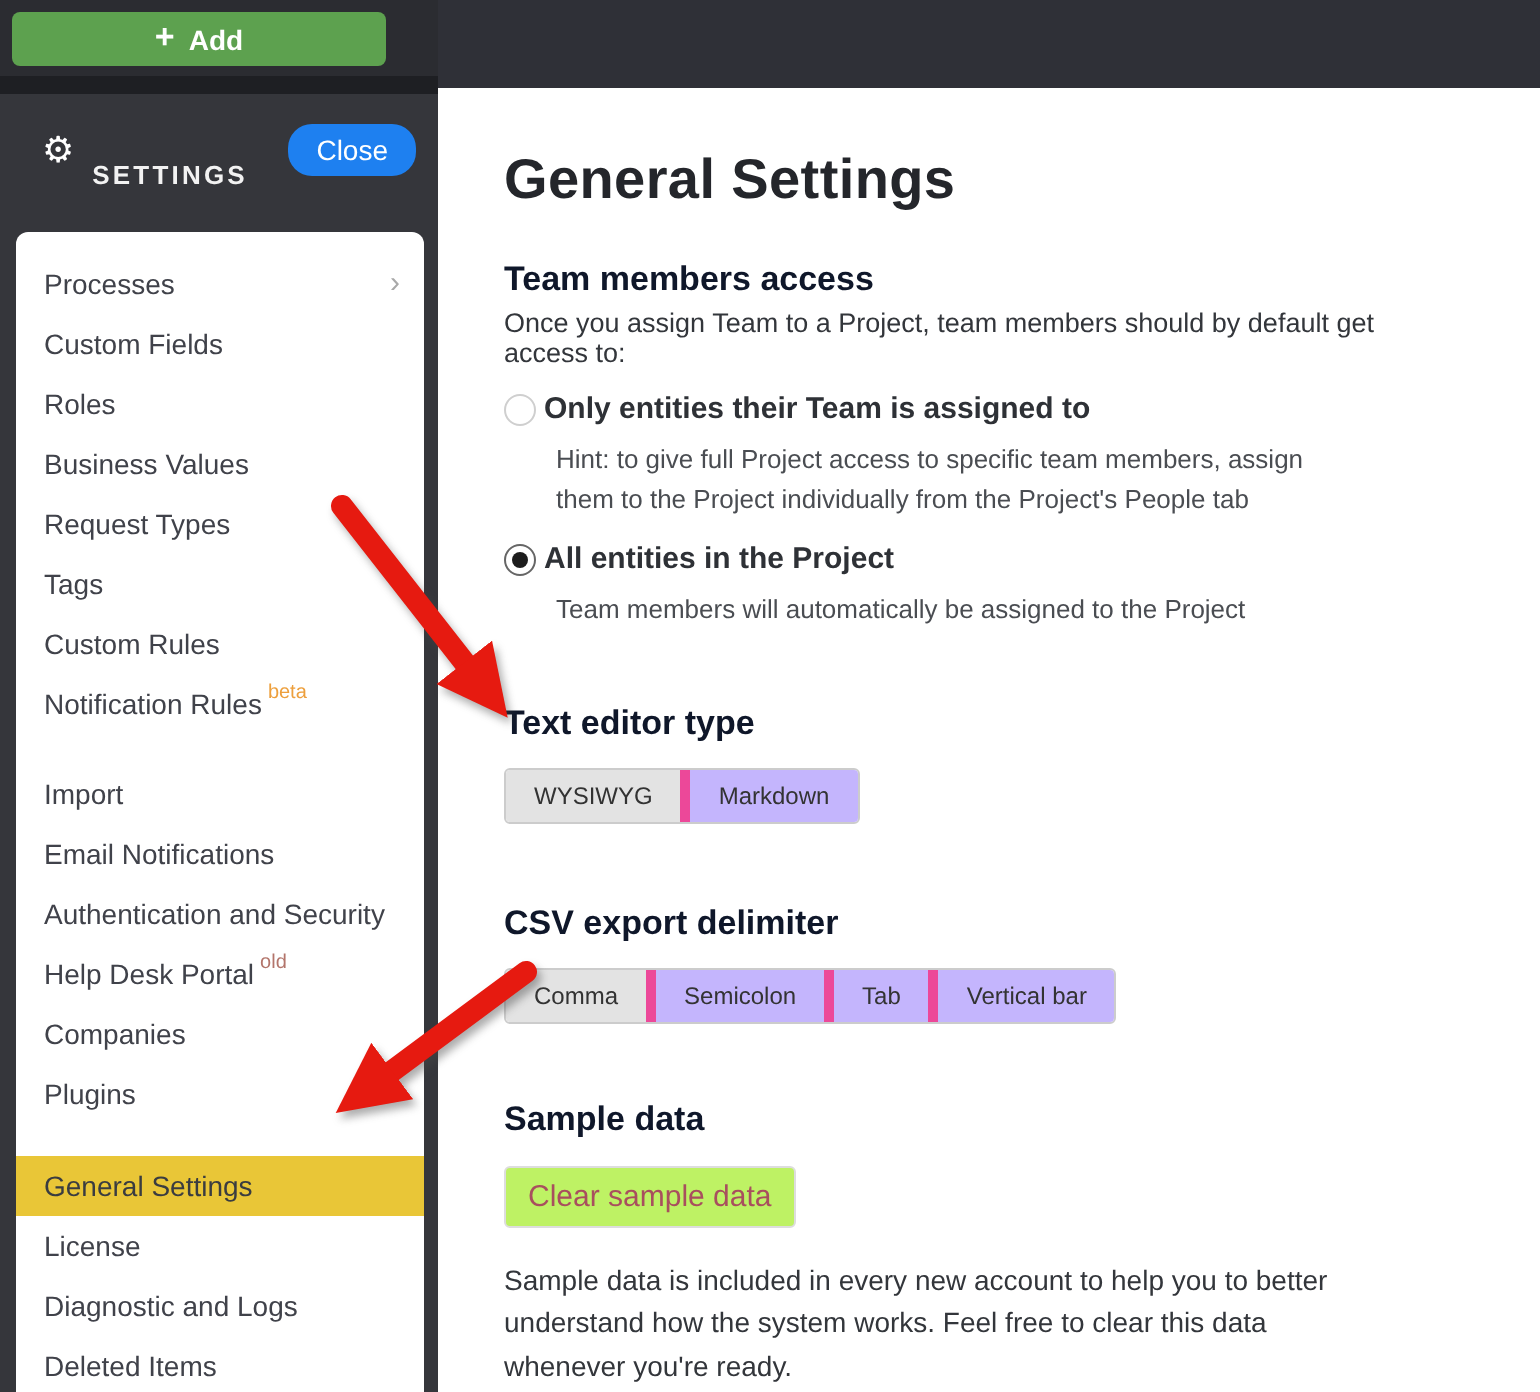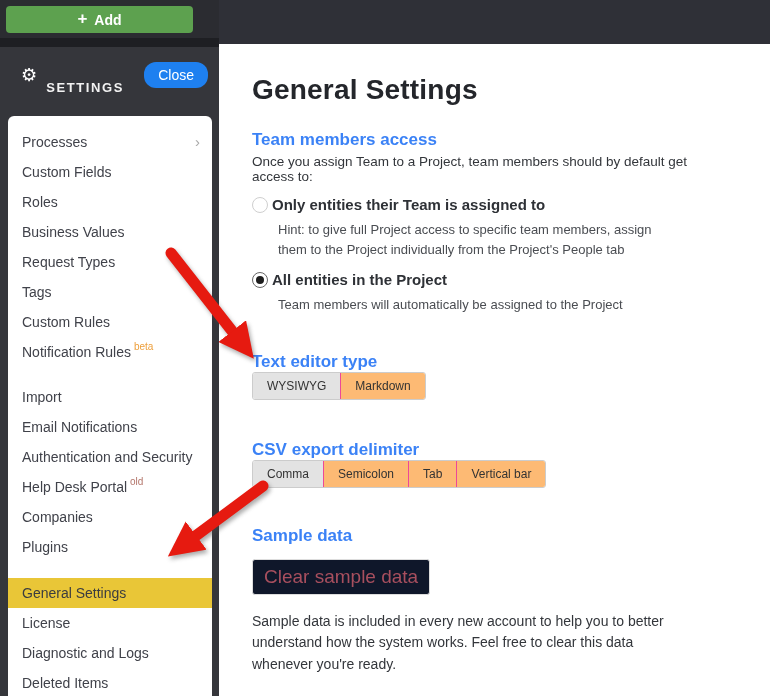--- a/index.html
+++ b/index.html
@@ -30,39 +30,39 @@
   .badge{font-size:10px;position:relative;top:-5px;margin-left:3px;text-align:right;}
   .badge.beta{color:#ed9f3c;}
   .badge.old{color:#b3756b;}
   .spacer-a{height:15px;} .spacer-b{height:16px;}
 
   
   .main{position:absolute;left:219px;top:0;width:551px;height:696px;background:#fff;}
   .main-topbar{height:44px;background:#2f3037;}
   .content{padding:0 40px 0 33px;}
   .page-title{font-size:28px;font-weight:600;color:#24262b;margin:0;padding-top:30px;letter-spacing:.2px;}
-  .h2{font-size:17px;font-weight:bold;color:#3b82f6;margin:0;}
+  .h2{font-size:17px;font-weight:bold;color:#0f172a;margin:0;}
   .h2-team{margin-top:24px;}
   .intro{font-size:13.5px;color:#33363b;margin-top:4px;}
   .option{margin-top:12px;display:flex;gap:4px;cursor:pointer;}
   .radio{width:16px;height:16px;border:1px solid #cfcfcf;border-radius:50%;box-sizing:border-box;
          margin-top:1px;flex:none;display:flex;align-items:center;justify-content:center;background:#fff;}
   .radio.sel{border-color:#666;}
   .radio.sel::after{content:"";width:8px;height:8px;background:#1d1d1d;border-radius:50%;}
   .opt-label{font-size:15px;font-weight:bold;color:#2e3136;}
   .opt-hint{font-size:13px;color:#4a4d52;margin:7px 0 0 26px;max-width:392px;line-height:1.5;}
   .h2-editor{margin-top:37px;}
-  .seg{display:inline-flex;border:1px solid #ccc;border-radius:3px;overflow:hidden;}
-  .seg-btn{font-size:12px;color:#333;padding:6px 14px;background:#fdba74;border-left:1px solid #ec4899;cursor:pointer;white-space:nowrap;}
+  .seg{display:inline-flex;border:1px solid #ccc;border-radius:3px;margin-top:12px;overflow:hidden;}
+  .seg-btn{font-size:12px;color:#333;padding:6px 14px;background:#c4b5fd;border-left:5px solid #ec4899;cursor:pointer;white-space:nowrap;}
   .seg-btn:first-child{border-left:none;}
   .seg-btn.sel{background:#e3e3e3;}
   .h2-csv{margin-top:40px;}
   .h2-sample{margin-top:38px;}
-  .clear-btn{display:inline-block;margin-top:13px;background:#0f172a;border:1px solid #ddd;
-             border-radius:3px;color:#a84f5e;font-size:19px;padding:6px 11px;cursor:pointer;}
+  .clear-btn{display:inline-block;margin-top:13px;background:#bef264;border:1px solid #ddd;
+             border-radius:3px;color:#a84f5e;font-size:15px;padding:6px 11px;cursor:pointer;}
   .sample-desc{font-size:14px;color:#33363b;margin-top:16px;max-width:412px;line-height:1.55;}
 
   
   .arrows{position:absolute;left:0;top:0;width:770px;height:696px;pointer-events:none;z-index:10;}
   .arrows line{filter:drop-shadow(2px 3px 2px rgba(70,70,70,.45));}
 </style>
 </head>
 <body>
 
 <div class="app">

